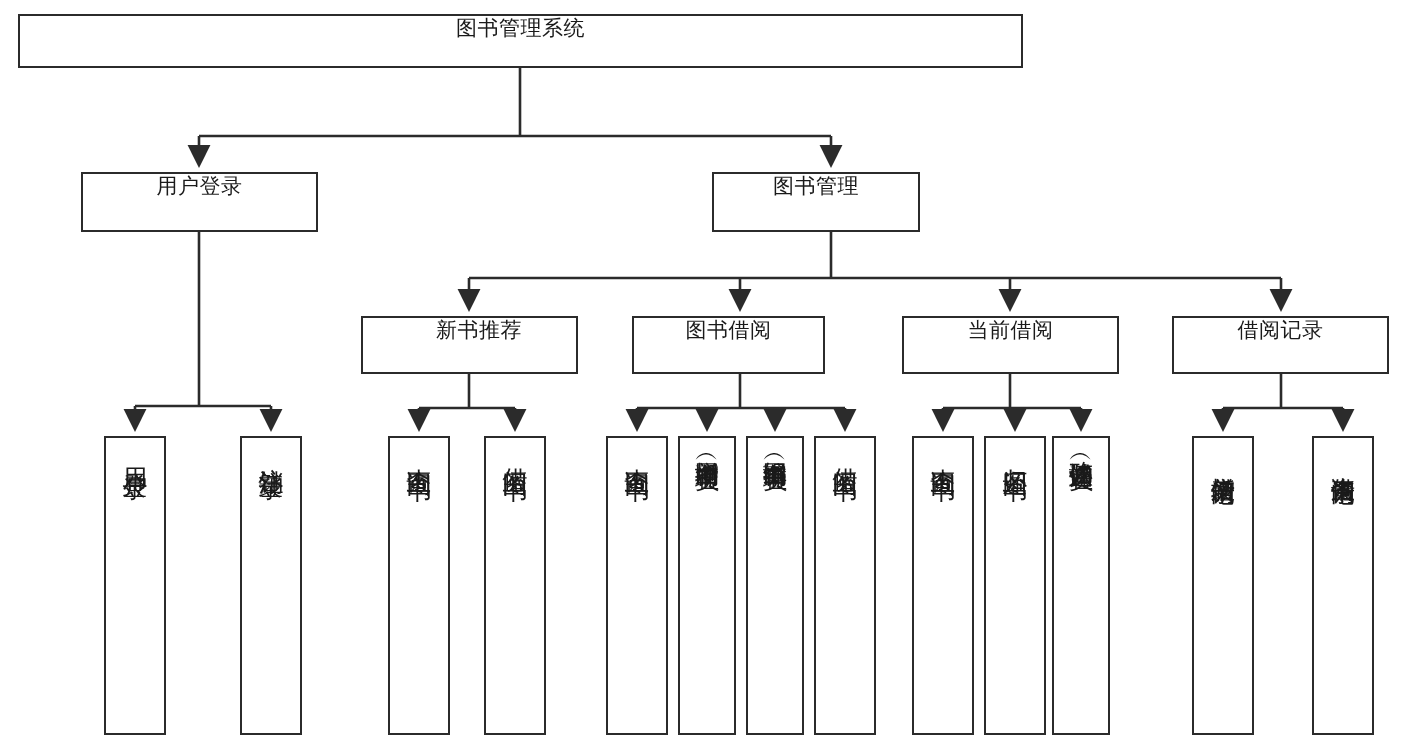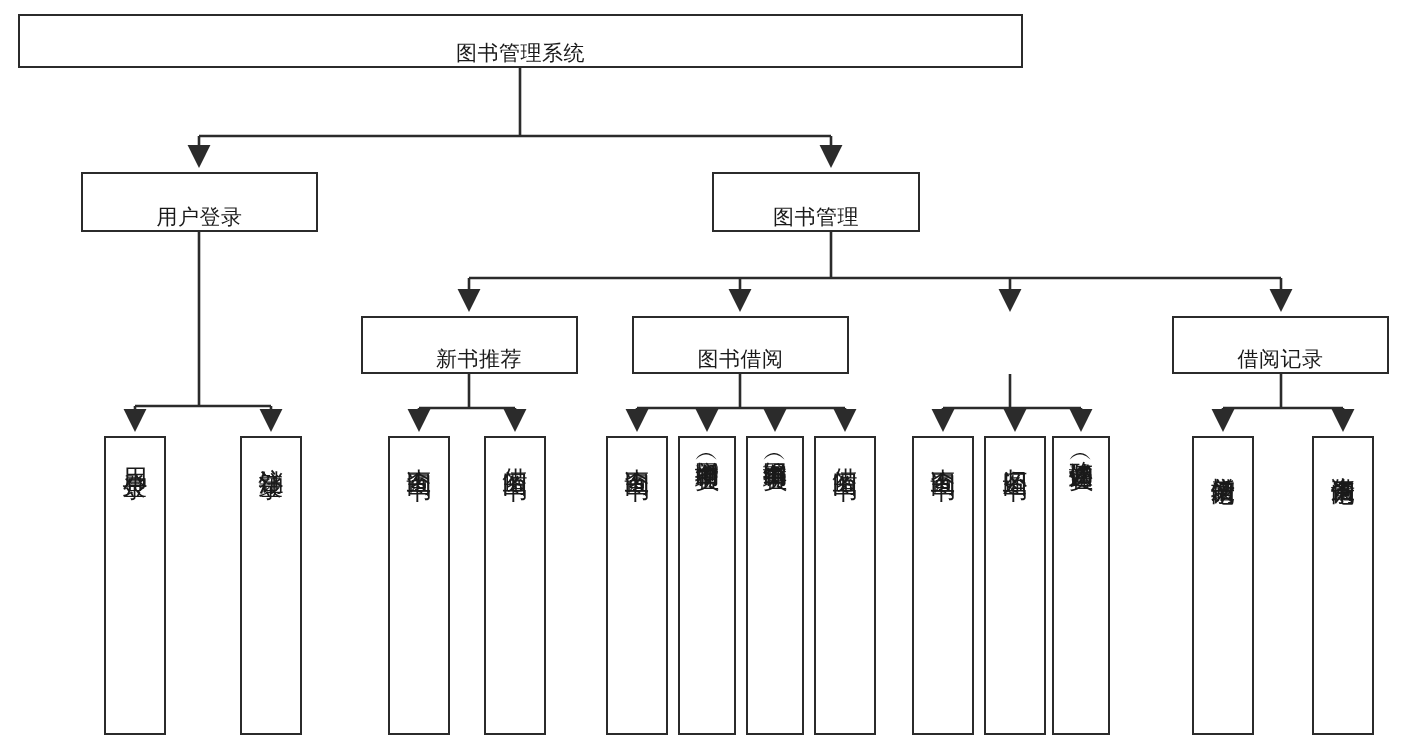--- a/index.html
+++ b/index.html
@@ -24,21 +24,21 @@
     width: 1405px;
     height: 747px;
     pointer-events: none;
   }
   .node {
     position: absolute;
     box-sizing: border-box;
     border: 2px solid #2b2b2b;
     background: #ffffff;
     display: flex;
-    align-items: flex-end;
+    align-items: flex-start;
     justify-content: center;
     color: #1a1a1a;
   }
   .node .lbl {
     display: block;
     text-align: center;
     line-height: 1.18;
     letter-spacing: 0.5px;
   }
   
@@ -136,22 +136,25 @@
   <div class="node h-node" style="left:81px; top:172px; width:237px; height:60px;">
     <span class="lbl">用户登录</span>
   </div>
   <div class="node h-node" style="left:712px; top:172px; width:208px; height:60px;">
     <span class="lbl">图书管理</span>
   </div>
 
   <div class="node h-node" style="left:361px; top:316px; width:217px; height:58px;padding-left:19px;">
     <span class="lbl">新书推荐</span>
   </div>
-  <div class="node h-node" style="left:632px; top:316px; width:217px; height:58px;">
+  <div class="node h-node" style="left:632px; top:316px; width:193px; height:58px;">
     <span class="lbl">图书借阅</span>
+  </div>
+  <div class="node h-node" style="left:902px; top:316px; width:217px; height:58px;">
+    <span class="lbl">当前借阅</span>
   </div>
   <div class="node h-node" style="left:1172px; top:316px; width:217px; height:58px;">
     <span class="lbl">借阅记录</span>
   </div>
 
   <div class="node v-node" style="left:104px; top:436px; width:62px; height:299px;">
     <span class="lbl">用户登录</span>
   </div>
   <div class="node v-node" style="left:240px; top:436px; width:62px; height:299px;">
     <span class="lbl">注销登录</span>

